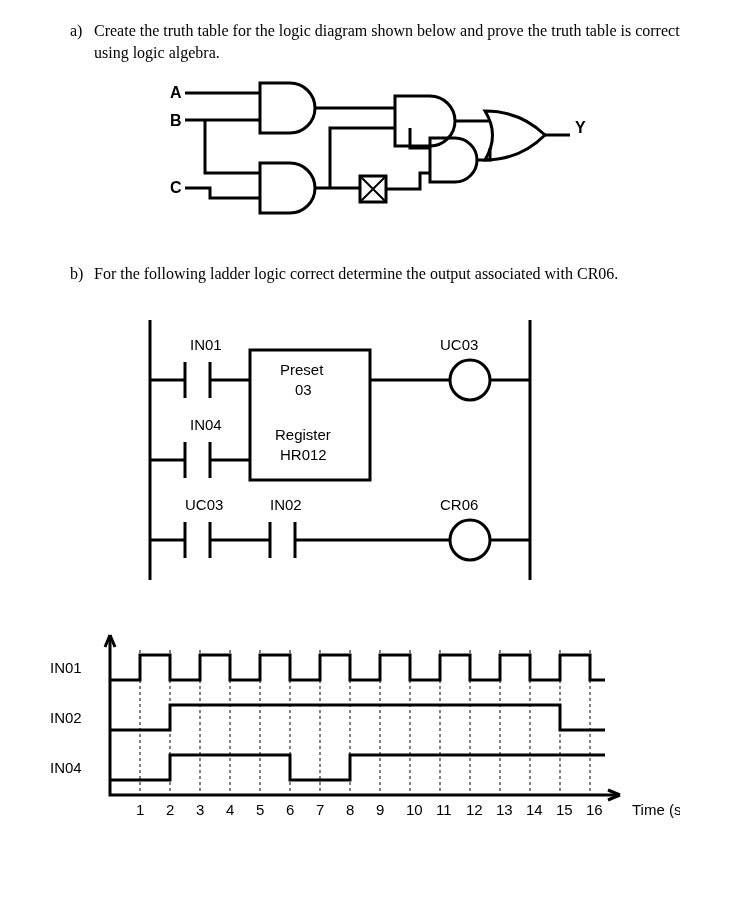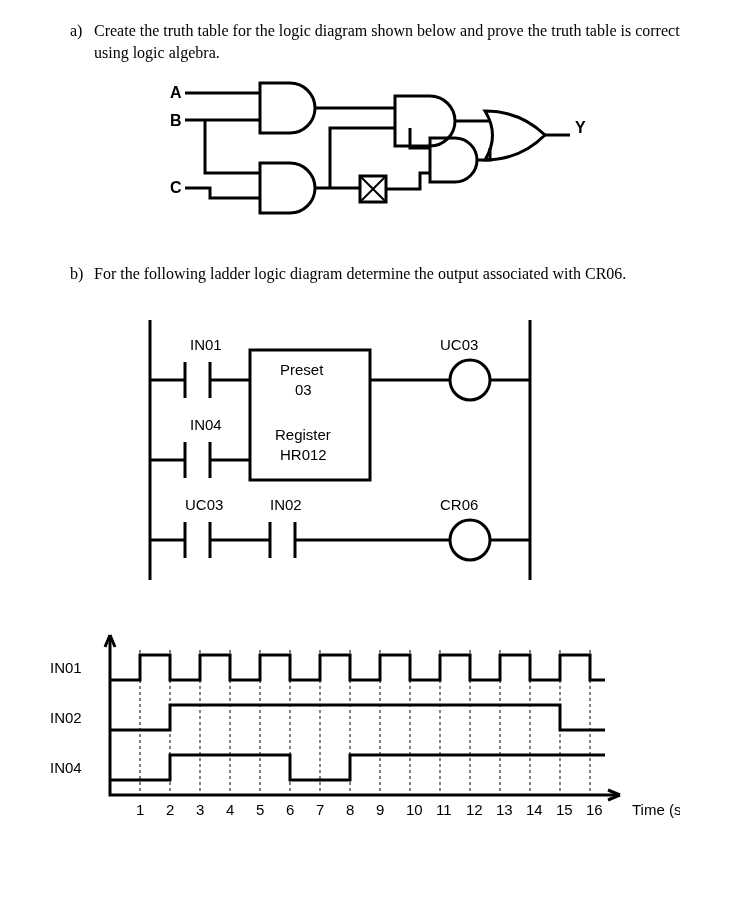--- a/index.html
+++ b/index.html
@@ -79,21 +79,21 @@
       <path d="M327 82 L340 82 L340 70" class="stroke"></path>
       <path d="M335 33 Q370 33 395 57 Q370 82 335 82 Q350 57 335 33 Z" class="stroke"></path>
 
       <path d="M395 57 L420 57" class="stroke"></path>
       <text x="425" y="55" class="lbl">Y</text>
     </svg>
   </div>
 
   <div class="q-row" style="margin-top:5px;">
     <div class="q-label">b)</div>
-    <div class="q-text">For the following ladder logic diagram determine the output associated with CR06.</div>
+    <div class="q-text">For the following ladder logic correct determine the output associated with CR06.</div>
   </div>
 
   <div class="diagram-wrap" style="margin-left:60px; margin-top:25px;">
     <svg width="420" height="280">
 
       <path d="M20 10 L20 270" class="stroke"></path>
       <path d="M400 10 L400 270" class="stroke"></path>
 
       <text x="60" y="40" class="lbl2">IN01</text>
       <path d="M20 70 L55 70" class="stroke"></path>

